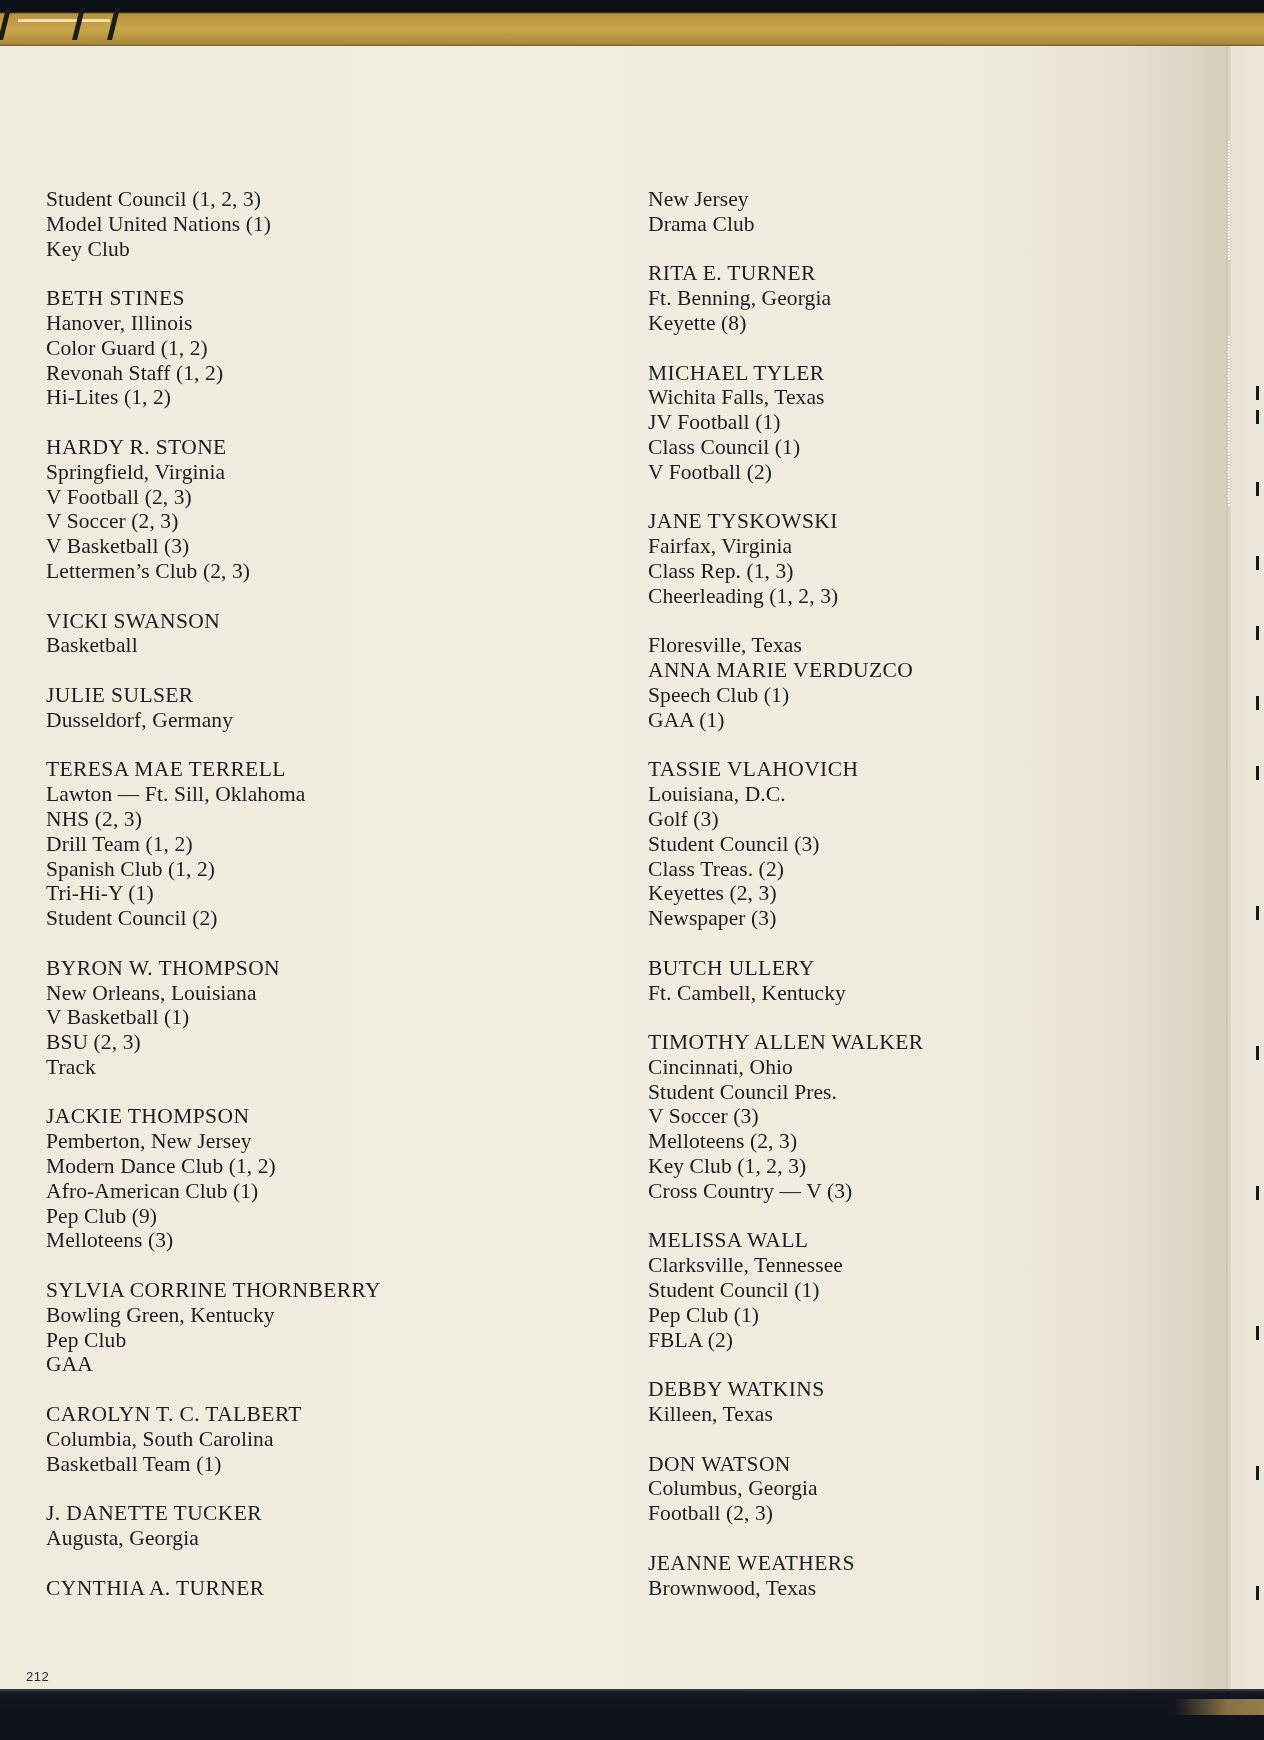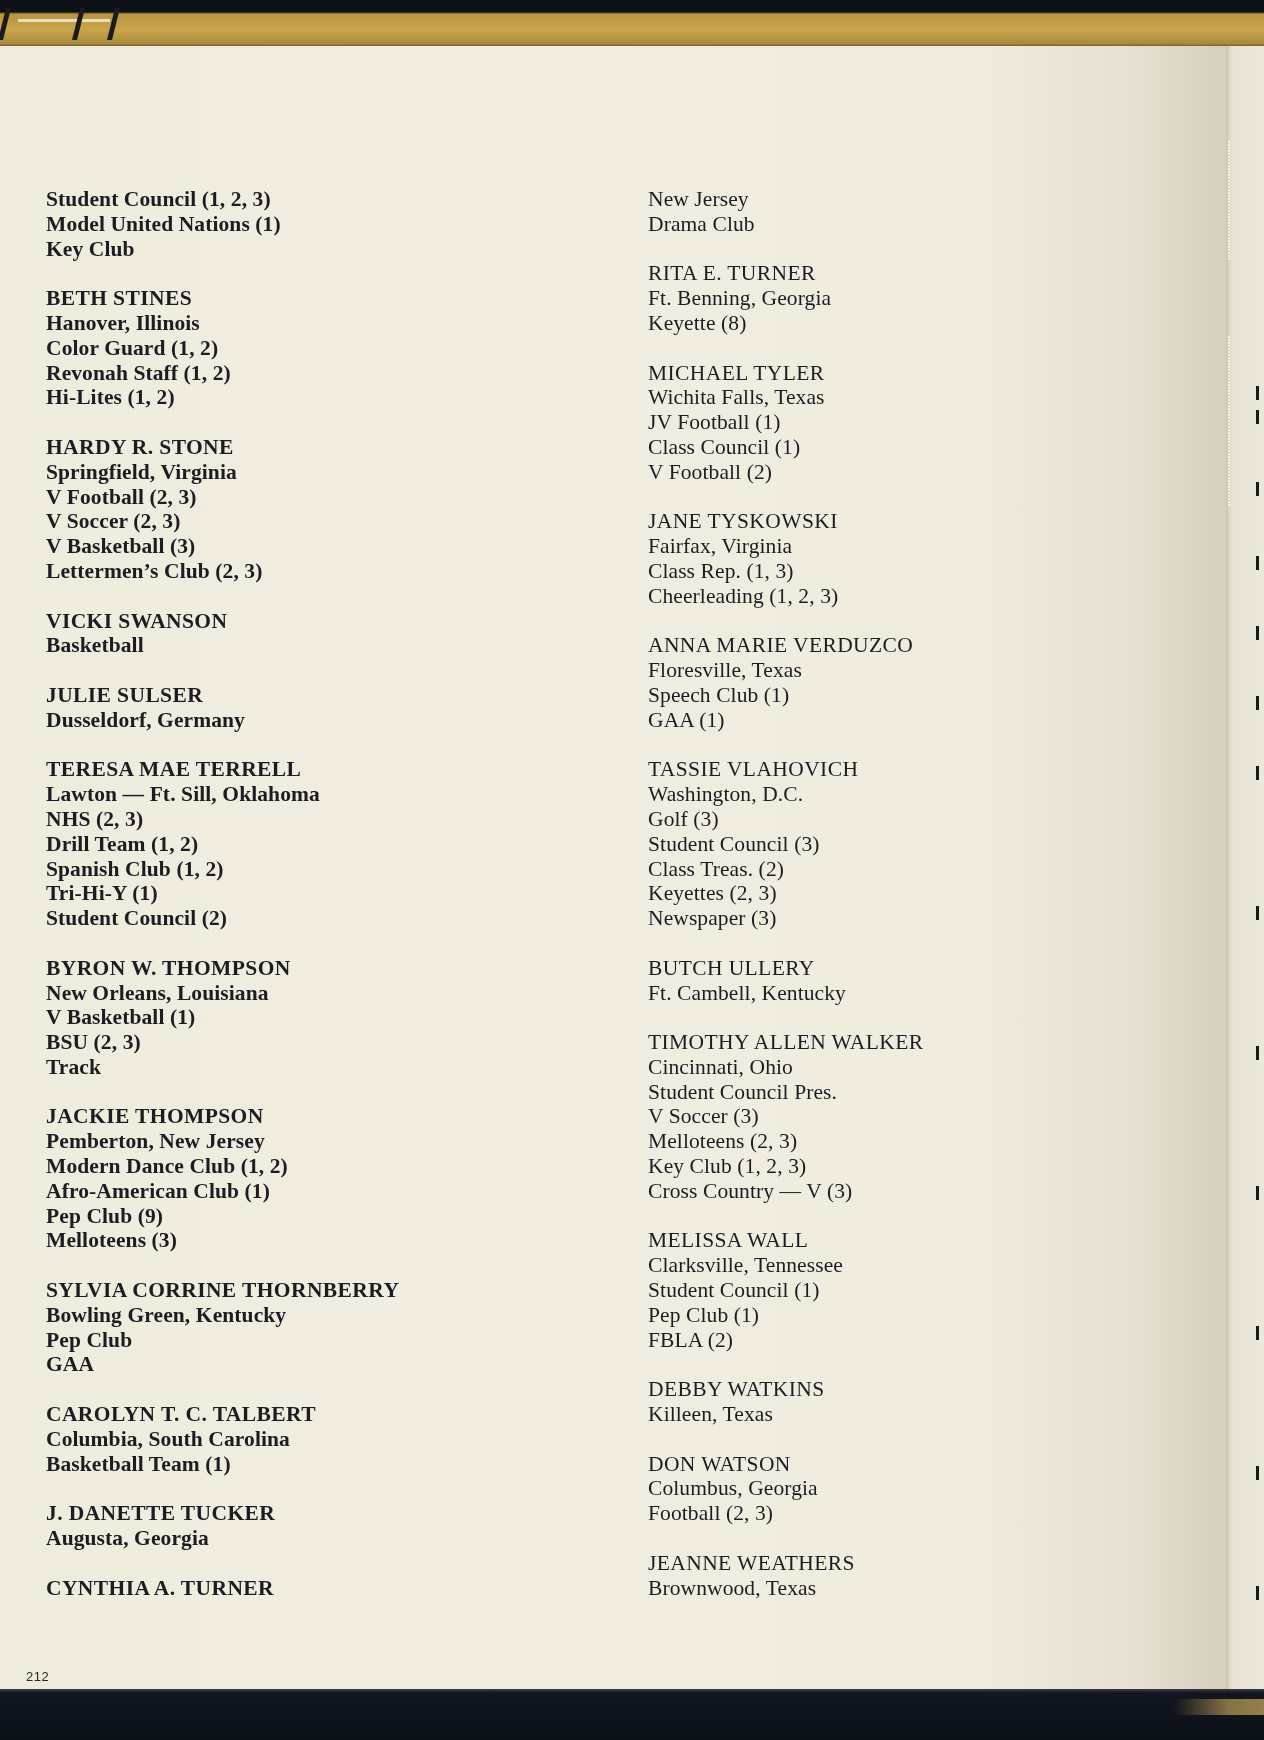--- a/index.html
+++ b/index.html
@@ -72,21 +72,21 @@
       background: linear-gradient(to right, rgba(180,150,80,0), #b99a55 60%, #cfae60);
       opacity: 0.7;
     }
     .column {
       position: absolute;
       font-size: 21.5px;
       line-height: 24.8px;
       color: #1c1c22;
       letter-spacing: 0.1px;
     }
-    .col-left { left: 46px; top: 141px; width: 520px; font-weight: bold; }
+    .col-left { left: 46px; top: 141px; width: 520px; }
     .col-right { left: 648px; top: 141px; width: 520px; }
     .entry { margin: 0 0 24.8px 0; }
     .entry .line { display: block; white-space: nowrap; }
     .entry .name { letter-spacing: 0.4px; }
     .page-number {
       position: absolute;
       left: 26px; top: 1623px;
       font-family: "Liberation Sans", "DejaVu Sans", sans-serif;
       font-size: 13px;
       color: #2a2a2a;
@@ -194,28 +194,28 @@
         <span class="line">Class Council (1)</span>
         <span class="line">V Football (2)</span>
       </div>
       <div class="entry">
         <span class="line name">JANE TYSKOWSKI</span>
         <span class="line">Fairfax, Virginia</span>
         <span class="line">Class Rep. (1, 3)</span>
         <span class="line">Cheerleading (1, 2, 3)</span>
       </div>
       <div class="entry">
+        <span class="line">Floresville, Texas</span>
         <span class="line name">ANNA MARIE VERDUZCO</span>
-        <span class="line">Floresville, Texas</span>
         <span class="line">Speech Club (1)</span>
         <span class="line">GAA (1)</span>
       </div>
       <div class="entry">
         <span class="line name">TASSIE VLAHOVICH</span>
-        <span class="line">Washington, D.C.</span>
+        <span class="line">Louisiana, D.C.</span>
         <span class="line">Golf (3)</span>
         <span class="line">Student Council (3)</span>
         <span class="line">Class Treas. (2)</span>
         <span class="line">Keyettes (2, 3)</span>
         <span class="line">Newspaper (3)</span>
       </div>
       <div class="entry">
         <span class="line name">BUTCH ULLERY</span>
         <span class="line">Ft. Cambell, Kentucky</span>
       </div>

